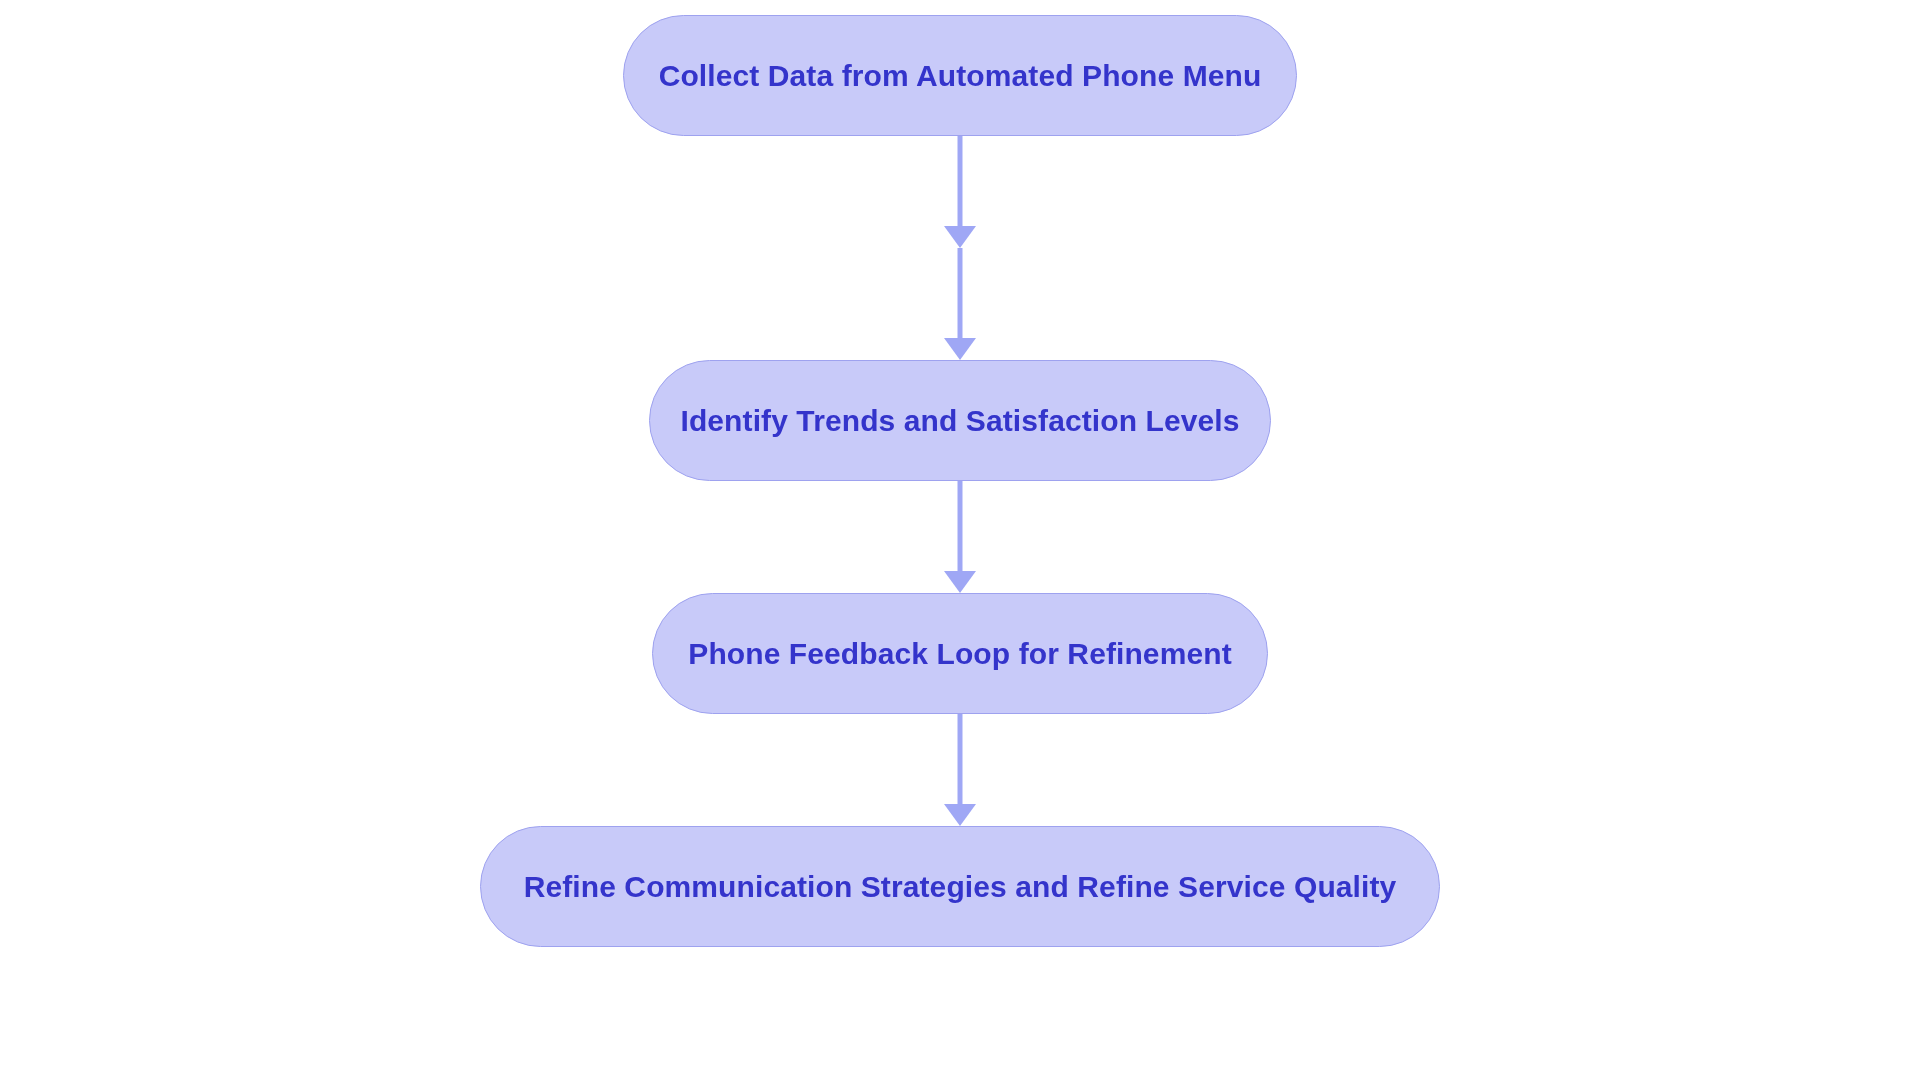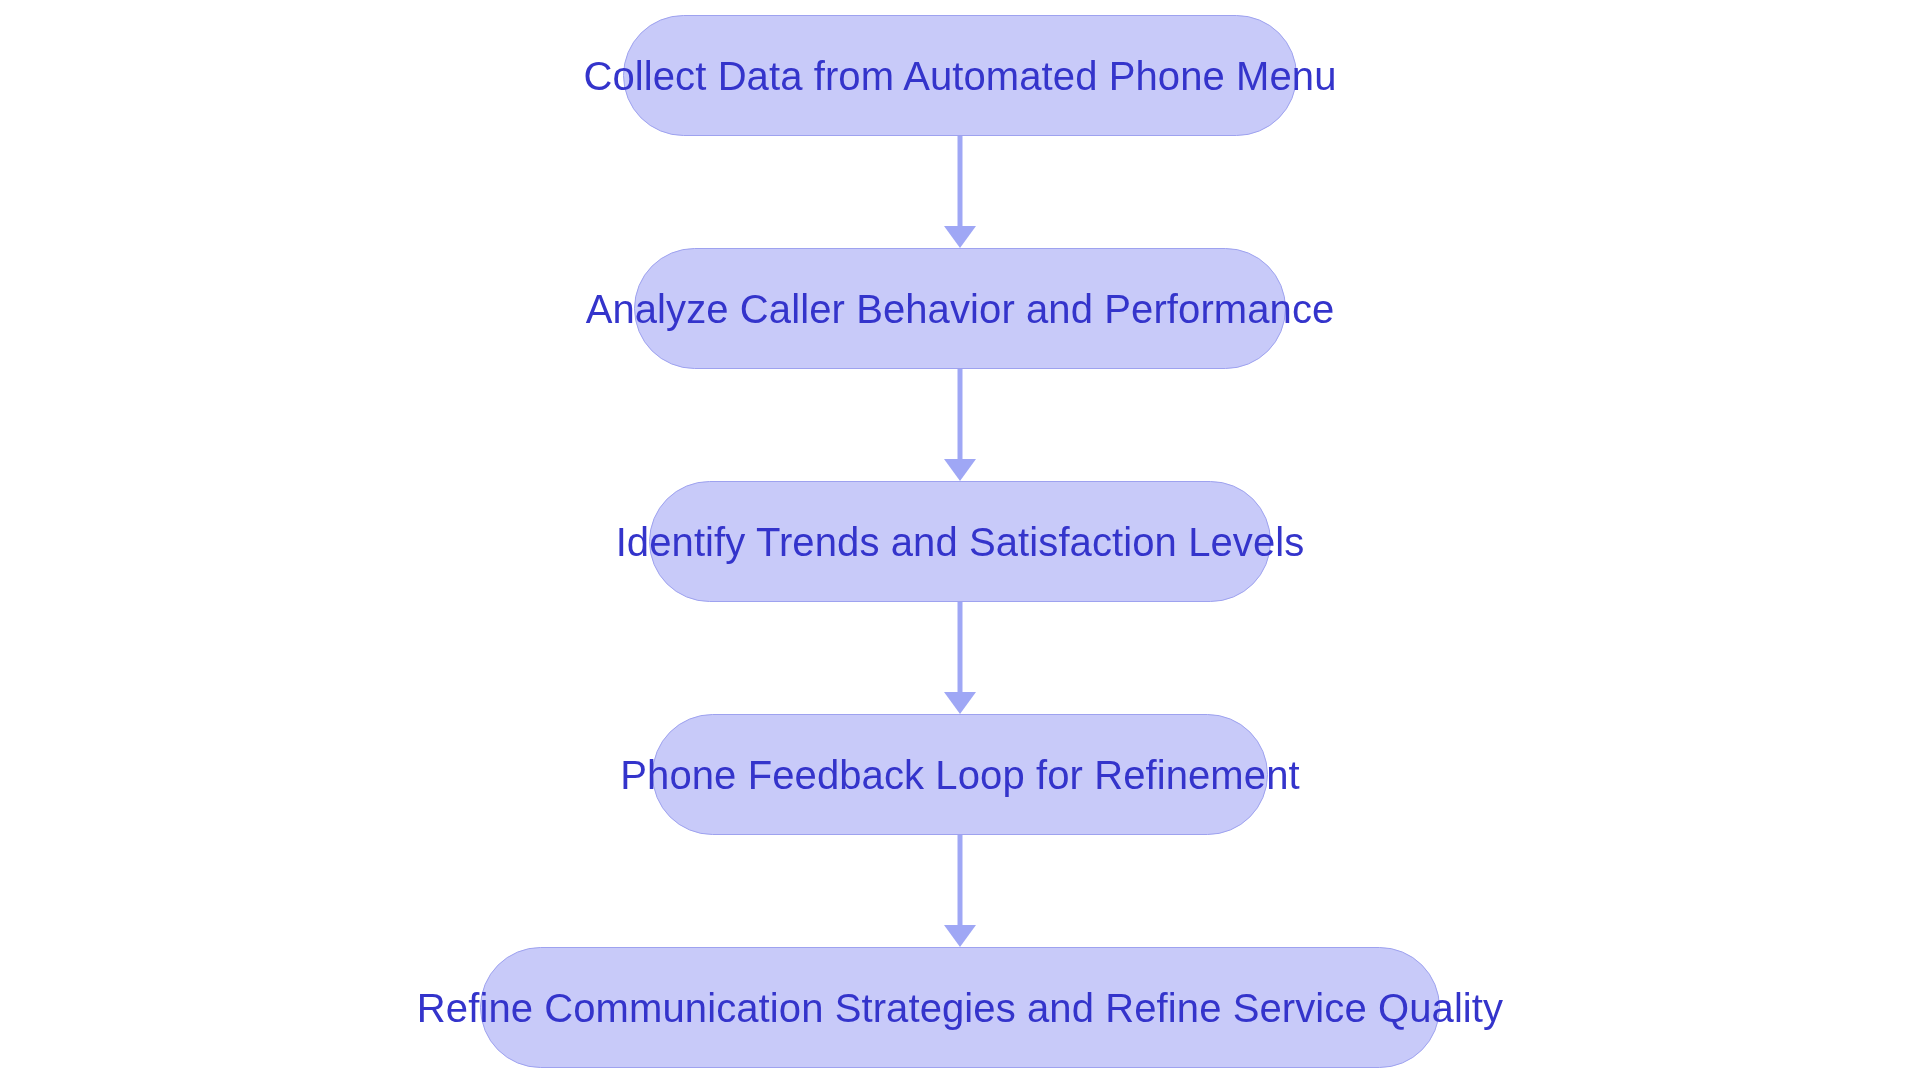--- a/index.html
+++ b/index.html
@@ -43,22 +43,22 @@
     border: 1.6px solid #9ea2ef;
     display: flex;
     align-items: center;
     justify-content: center;
     flex: 0 0 auto;
   }
 
   .flow-node-label {
     color: #3434cb;
     font-family: "Liberation Sans", sans-serif;
-    font-size: 40px;
-    font-weight: 400;
+    font-size: 30px;
+    font-weight: 700;
     letter-spacing: 0.1px;
     white-space: nowrap;
     line-height: 1;
   }
 
   
   .w-n0 { width: 674px; }
   .w-n1 { width: 652px; }
   .w-n2 { width: 622px; }
   .w-n3 { width: 616px; }
@@ -99,23 +99,20 @@
 
     <div class="flow-node w-n0">
       <span class="flow-node-label">Collect Data from Automated Phone Menu</span>
     </div>
 
     <div class="flow-connector">
       <div class="connector-line"></div>
       <div class="connector-head"></div>
     </div>
 
-    <div class="flow-node w-n1">
-      <span class="flow-node-label">Analyze Caller Behavior and Performance</span>
-    </div>
 
     <div class="flow-connector">
       <div class="connector-line"></div>
       <div class="connector-head"></div>
     </div>
 
     <div class="flow-node w-n2">
       <span class="flow-node-label">Identify Trends and Satisfaction Levels</span>
     </div>
 

